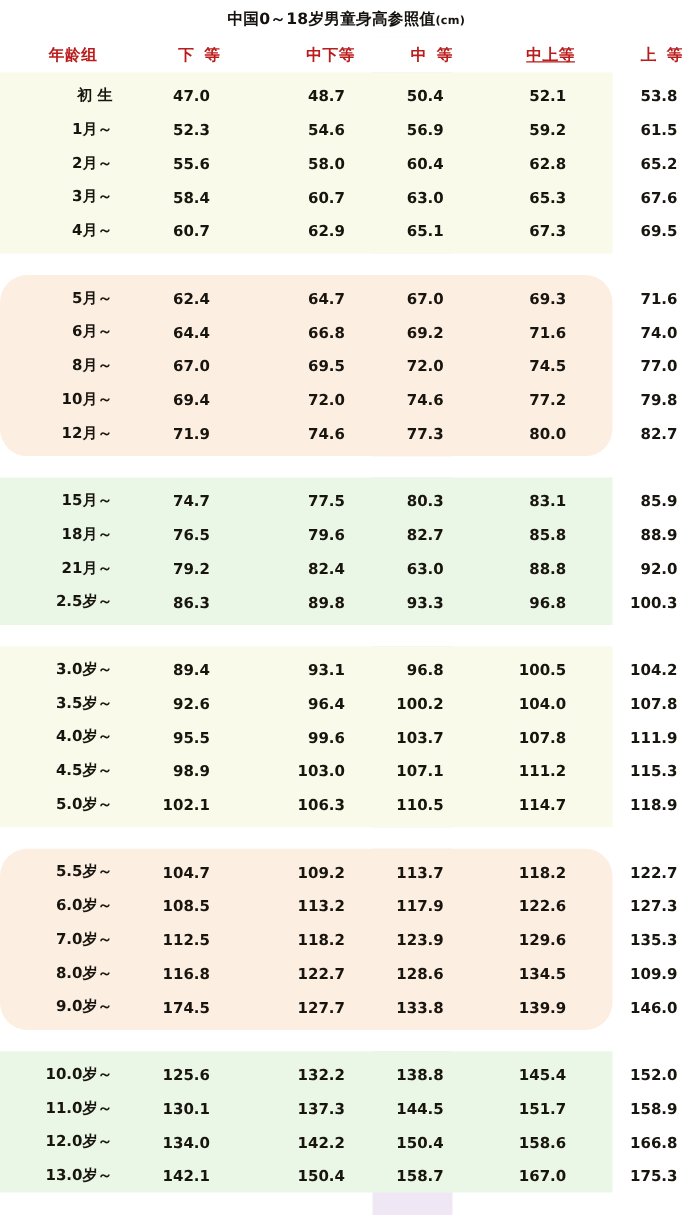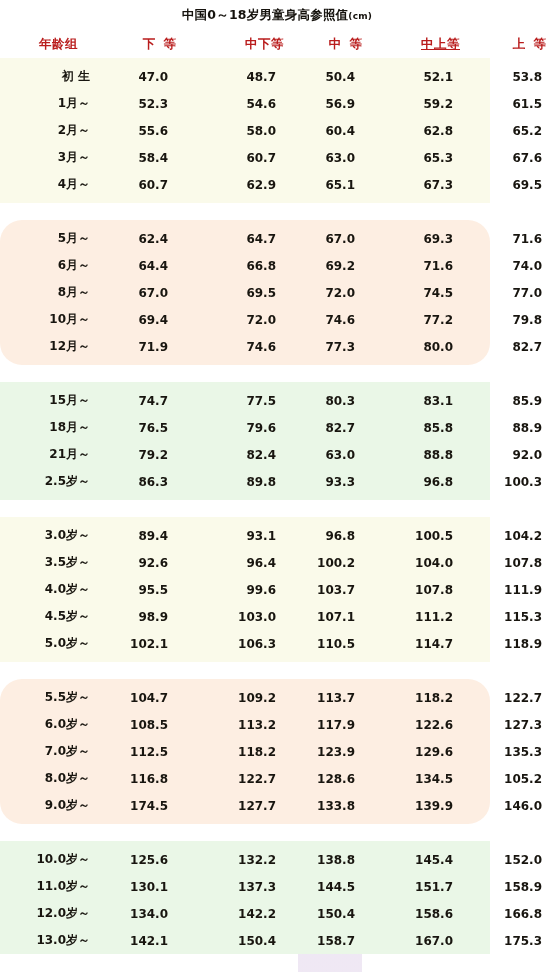--- a/index.html
+++ b/index.html
@@ -341,21 +341,21 @@
           <div class="cell c-v3">123.9</div>
           <div class="cell c-v4">129.6</div>
           <div class="cell c-v5">135.3</div>
         </div>
         <div class="row">
           <div class="cell c-age">8.0岁～</div>
           <div class="cell c-v1">116.8</div>
           <div class="cell c-v2">122.7</div>
           <div class="cell c-v3">128.6</div>
           <div class="cell c-v4">134.5</div>
-          <div class="cell c-v5">105.2</div>
+          <div class="cell c-v5">109.9</div>
         </div>
         <div class="row">
           <div class="cell c-age">9.0岁～</div>
           <div class="cell c-v1">174.5</div>
           <div class="cell c-v2">127.7</div>
           <div class="cell c-v3">133.8</div>
           <div class="cell c-v4">139.9</div>
           <div class="cell c-v5">146.0</div>
         </div>
         <div class="pad-bot"></div>

